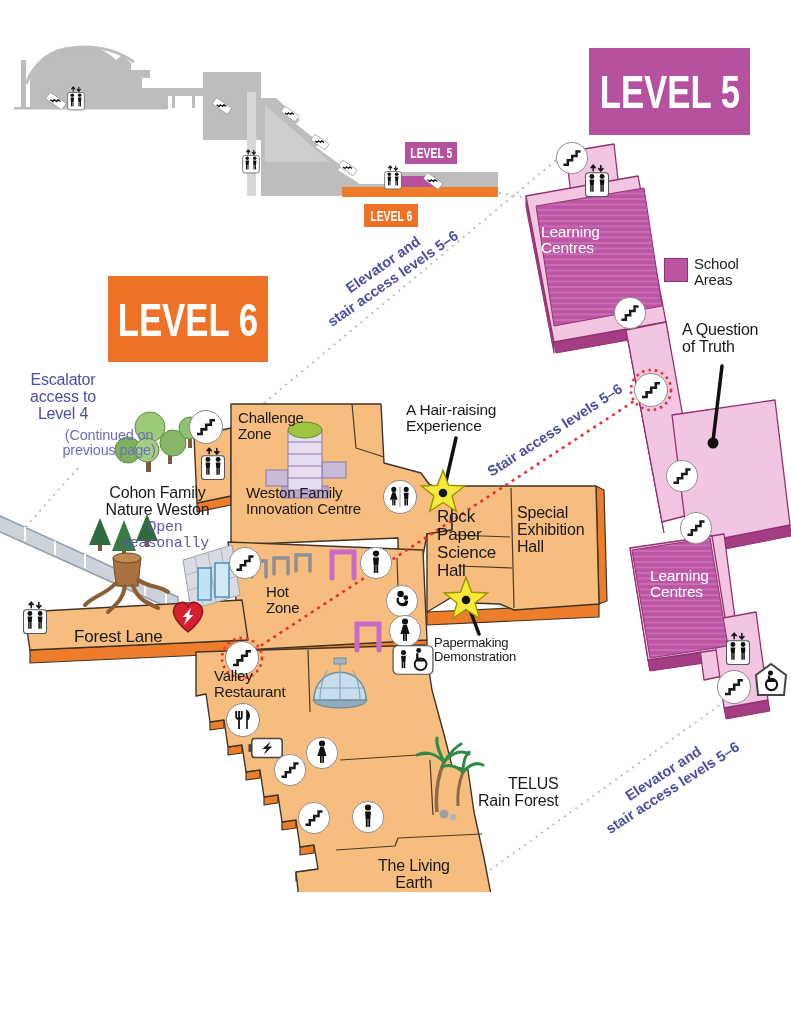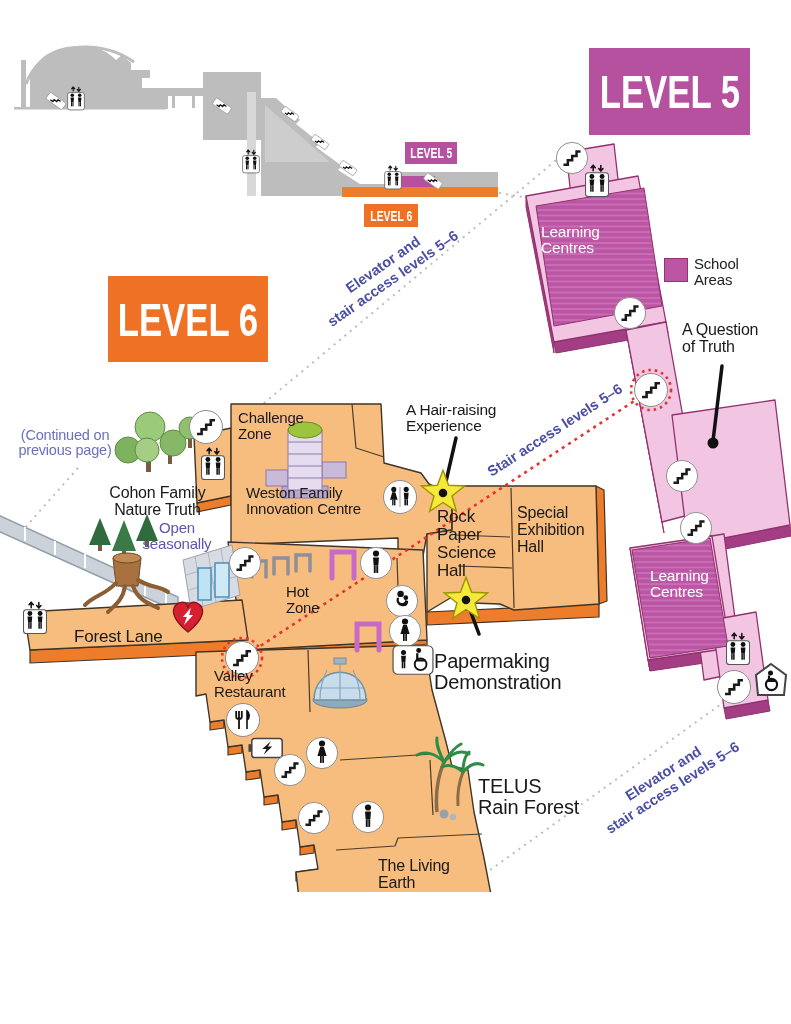--- a/index.html
+++ b/index.html
@@ -402,41 +402,44 @@
 Zone</div>
 <div class="lbl" style="left:246px;top:485px;">Weston Family
 Innovation Centre</div>
 <div class="lbl" style="left:437px;top:508px;font-size:17px;">Rock
 Paper
 Science
 Hall</div>
 <div class="lbl" style="left:517px;top:505px;font-size:16px;">Special
 Exhibition
 Hall</div>
-<div class="lbl" style="left:266px;top:584px;margin-left:20px;">Hot
+<div class="lbl" style="left:266px;top:584px;">Hot
 Zone</div>
 <div class="lbl" style="left:74px;top:628px;font-size:17px;">Forest Lane</div>
 <div class="lbl" style="left:214px;top:668px;">Valley
 Restaurant</div>
-<div class="lbl" style="left:478px;top:776px;font-size:20px;">TELUS
+<div class="lbl" style="left:478px;top:776px;font-size:16px;text-align:right;">TELUS
 Rain Forest</div>
-<div class="lbl" style="left:378px;top:858px;font-size:16px;">The Living
+<div class="lbl" style="left:378px;top:858px;font-size:16px;text-align:center;">The Living
 Earth</div>
 <div class="lbl" style="left:420px;top:910px;font-size:16px;">Science
 Arcade</div>
 <div class="lbl center" style="left:85px;top:485px;width:145px;font-size:16px;">Cohon Family
-Nature Truth</div>
-<div class="lbl center" style="left:132px;top:520px;width:90px;color:#5D55B0;font-weight:400;font-size:15px;">Open
+Nature Weston</div>
+<div class="lbl center" style="left:120px;top:520px;width:90px;color:#5D55B0;font-weight:400;font-size:15px;font-family:Liberation Mono, monospace;">Open
 seasonally</div>
 
 <div class="lbl" style="left:406px;top:402px;font-size:15.5px;">A Hair-raising
 Experience</div>
-<div class="lbl" style="left:434px;top:636px;font-size:20px;margin-top:15px;">Papermaking
+<div class="lbl" style="left:434px;top:636px;font-size:13px;">Papermaking
 Demonstration</div>
-<div class="lbl center purple-soft" style="left:0px;top:428px;width:130px;font-size:14.5px;">(Continued on
+<div class="lbl center" style="left:8px;top:372px;width:110px;color:#4B4EA5;font-size:16px;">Escalator
+access to
+Level 4</div>
+<div class="lbl center purple-soft" style="left:0px;top:428px;width:130px;font-size:14.5px;padding-left:44px;">(Continued on
 previous page)</div>
 
 <div class="note" style="left:283px;top:255px;width:210px;transform:rotate(-35deg);">Elevator and
 stair access levels 5–6</div>
 <div class="note" style="left:460px;top:422px;width:190px;transform:rotate(-33deg);">Stair access levels 5–6</div>
 <div class="note" style="left:558px;top:764px;width:220px;transform:rotate(-33deg);">Elevator and
 stair access levels 5–6</div>
 
 </div>
 

